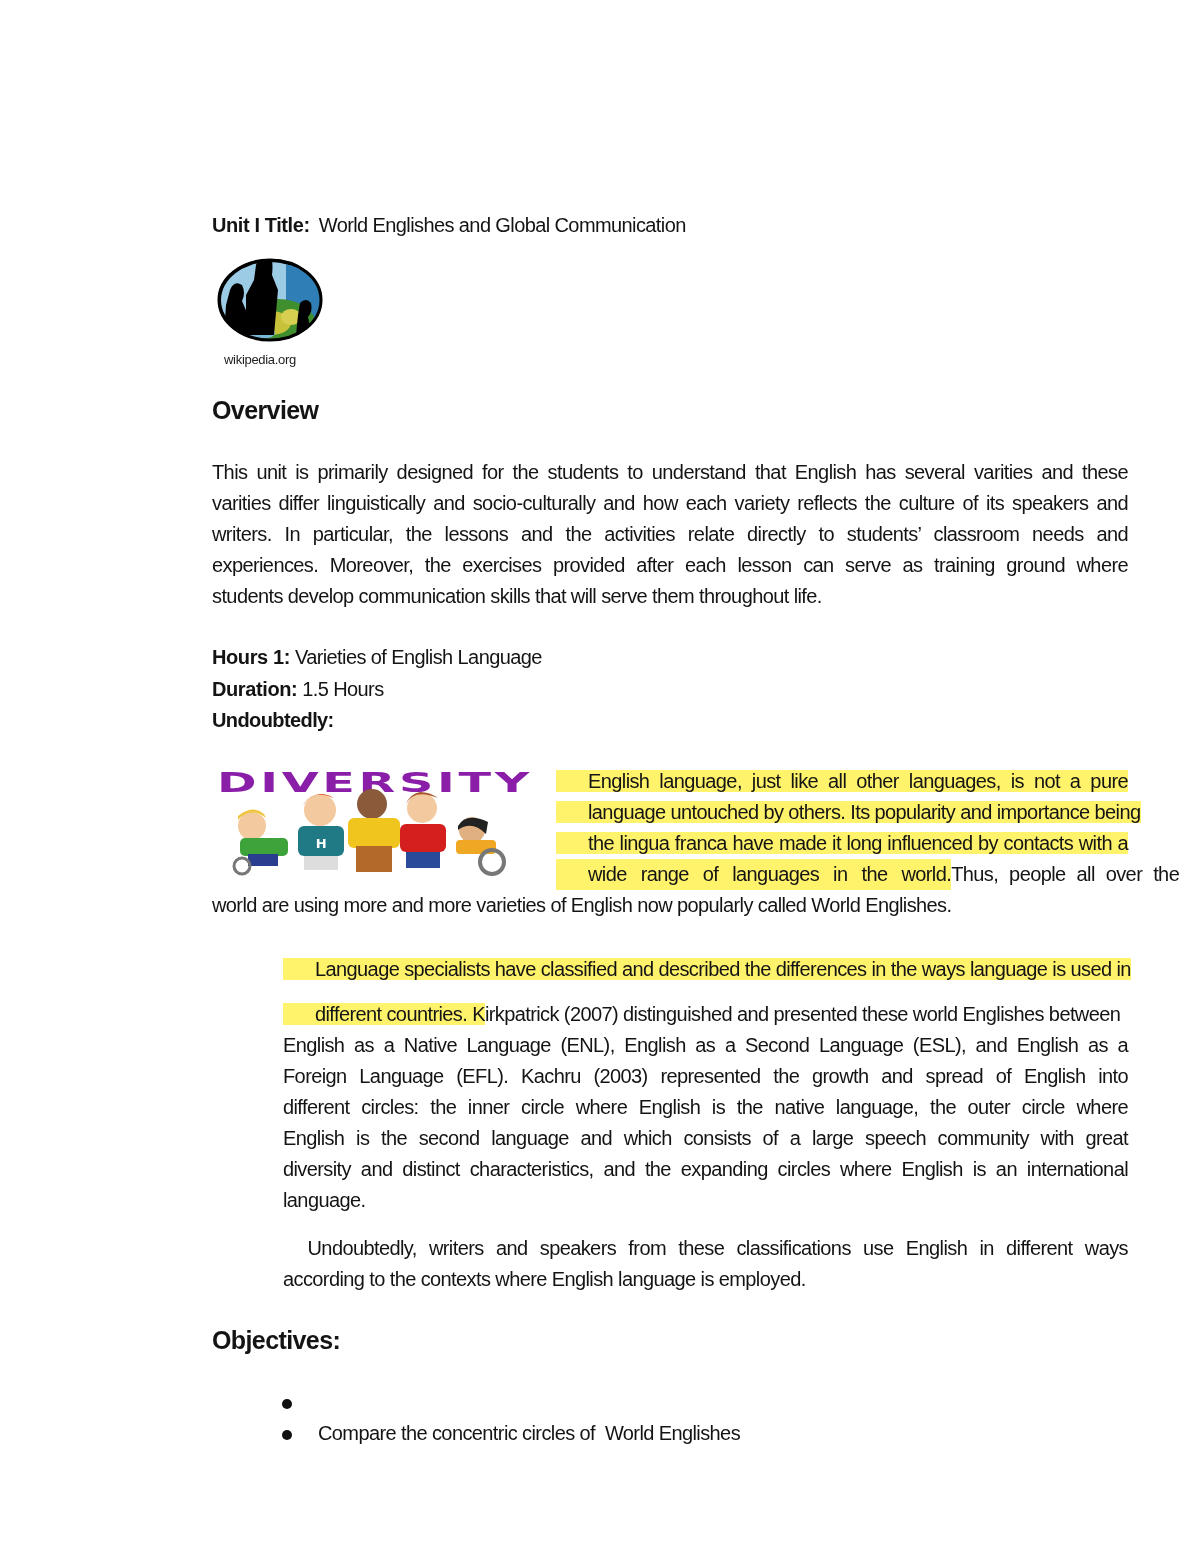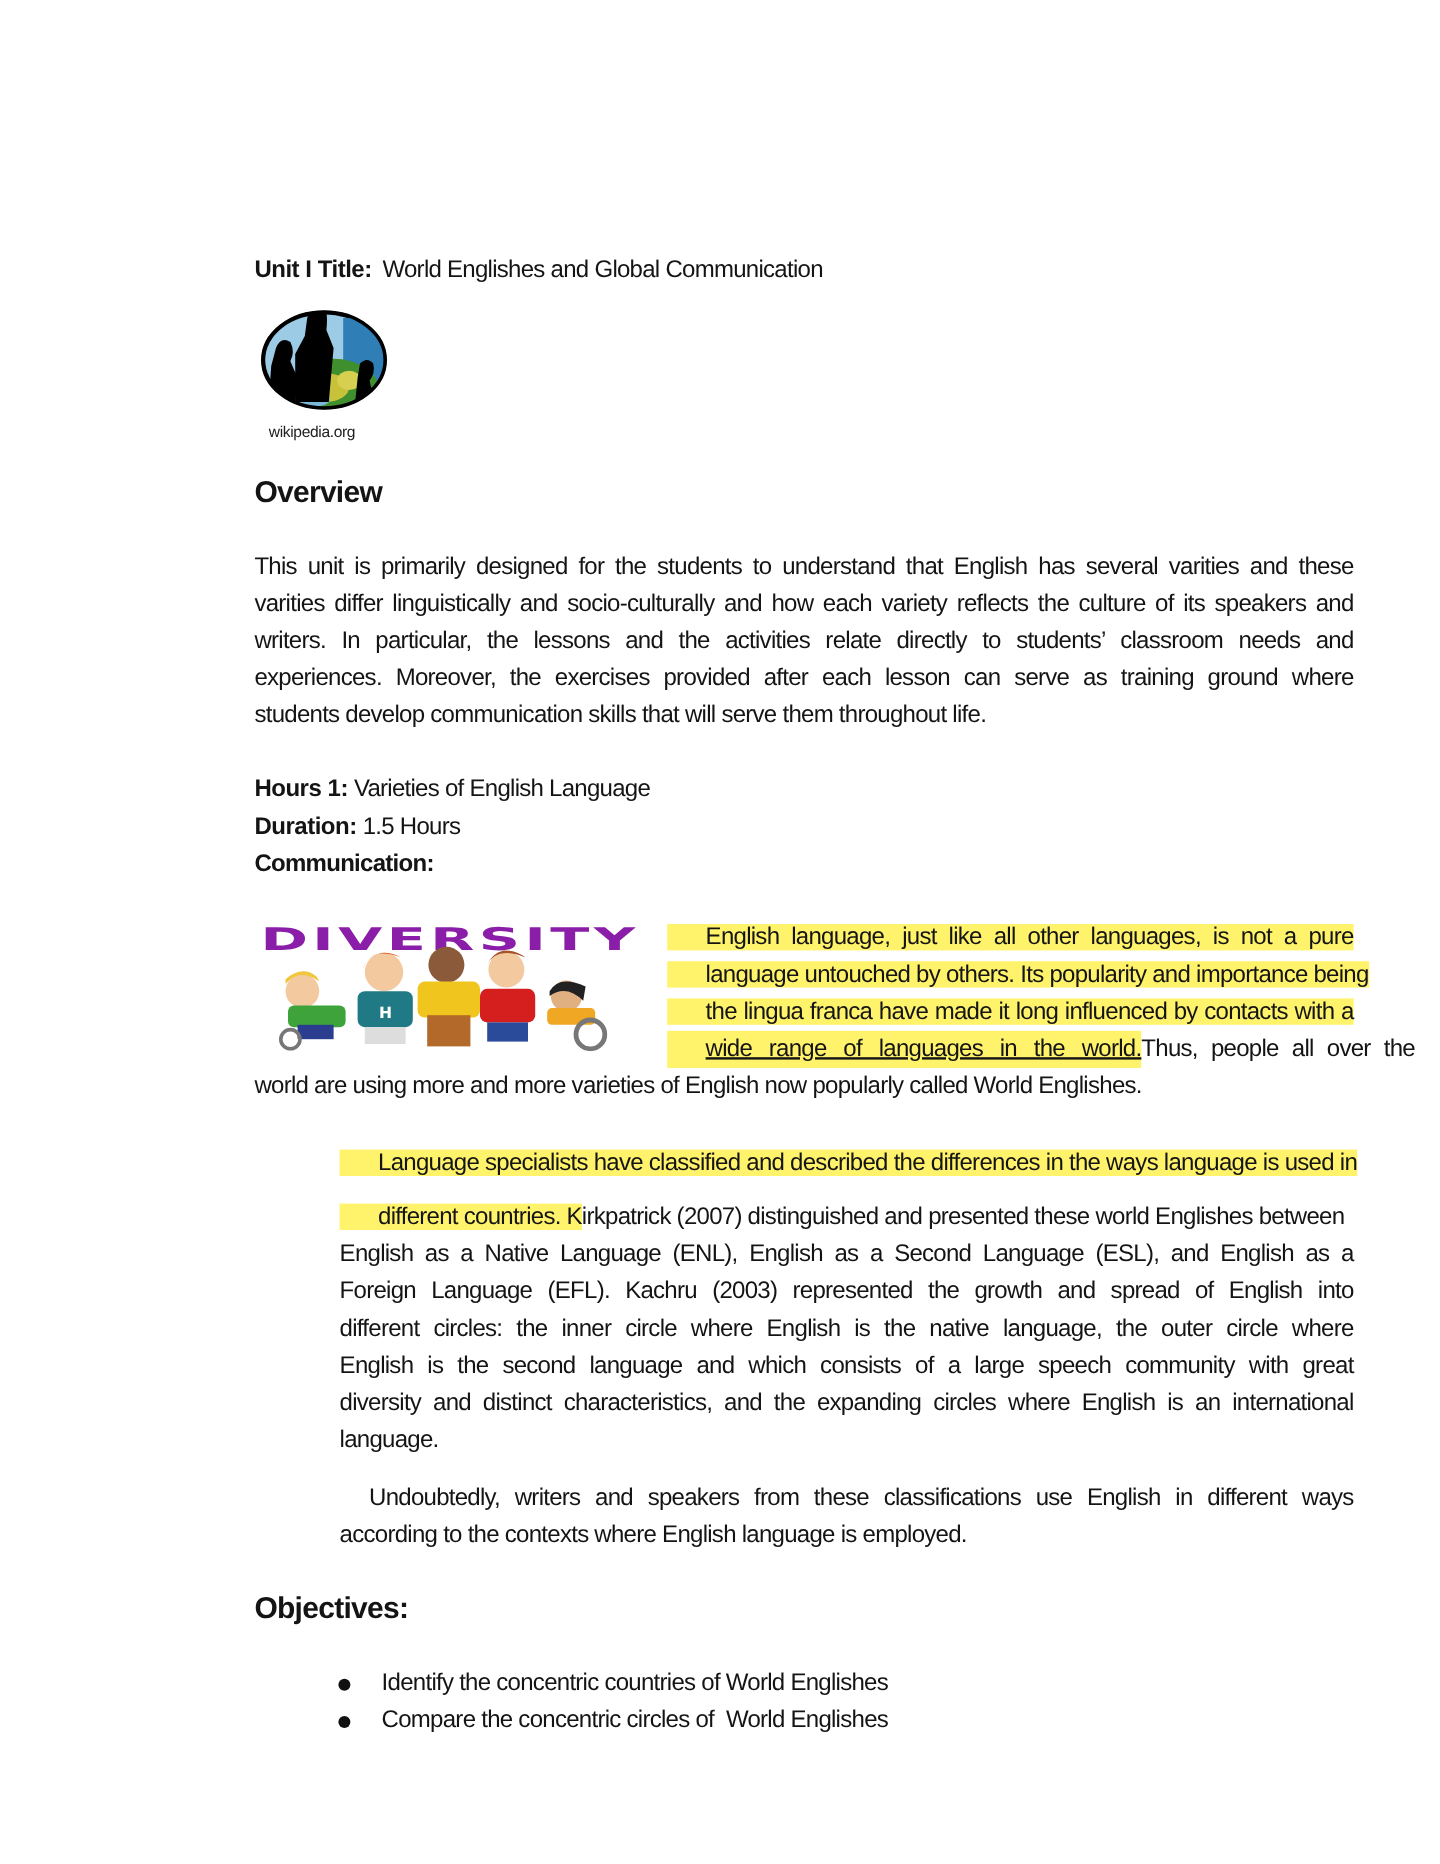--- a/index.html
+++ b/index.html
@@ -72,21 +72,21 @@
   </div>
 
   <div class="meta" style="top:642px;">
     <span class="b">Hours 1:</span>
     <span>Varieties of English Language</span>
   </div>
   <div class="meta" style="top:674px;text-align:center;">
     <span class="b">Duration:</span>
     <span>1.5 Hours</span>
   </div>
-  <div class="meta b" style="top:705px;">Communication:</div>
+  <div class="meta b" style="top:705px;">Undoubtedly:</div>
 
   <div class="diversity">
     <svg width="330" height="108" viewBox="0 0 330 108">
       <text x="165" y="24" text-anchor="middle" font-family="DejaVu Sans, sans-serif" font-weight="bold" font-size="26" fill="#8a1ea8" letter-spacing="2" textLength="316" lengthAdjust="spacingAndGlyphs">DIVERSITY</text>
 
       <circle cx="42" cy="58" r="14" fill="#f3c9a0"></circle>
       <path d="M28 52 Q40 38 56 50 L54 46 Q42 36 28 48 Z" fill="#f0c640"></path>
       <rect x="30" y="70" width="48" height="18" rx="5" fill="#3da33a"></rect>
       <rect x="38" y="86" width="30" height="12" fill="#2a3d8f"></rect>
       <circle cx="32" cy="98" r="8" fill="none" stroke="#777" stroke-width="3"></circle>
@@ -111,21 +111,21 @@
       <rect x="246" y="72" width="40" height="14" rx="4" fill="#f0a824"></rect>
       <circle cx="282" cy="94" r="12" fill="none" stroke="#777" stroke-width="4"></circle>
     </svg>
   </div>
 
   <div class="intro txt">
     <span class="row"><span class="hl"> English language, just like all other languages, is not a pure</span></span>
     <span class="row"><span class="hl">language untouched by others. Its popularity and importance being</span></span>
     <span class="row"><span class="hl">the lingua franca have made it long influenced by contacts with a</span></span>
     <span class="row" style="text-align-last:left; display:flex; justify-content:space-between;">
-      <span class="hl" style="word-spacing:9px;text-decoration:underline;">wide range of languages in the world.</span>
+      <span class="hl" style="word-spacing:9px;">wide range of languages in the world.</span>
       <span style="word-spacing:6px;"> Thus, people all over the</span>
     </span>
   </div>
   <div class="intro-cont txt">world are using more and more varieties of English now popularly called World Englishes.</div>
 
   <div class="indent txt" style="top:954px;">
     <span class="row"><span class="hl">Language specialists have classified and described the differences in the ways language is used in</span></span>
     <span class="row" style="text-align-last:left;margin-top:14px;"><span class="hl">different countries. K</span><span>irkpatrick (2007) distinguished and presented these world Englishes between</span></span>
     <span class="row">English as a Native Language (ENL), English as a Second Language (ESL), and English as a</span>
     <span class="row">Foreign Language (EFL). Kachru (2003) represented the growth and spread of English into</span>
@@ -137,21 +137,20 @@
 
   <div class="indent txt" style="top:1233px;">
     <span class="row" style="white-space:pre;">  Undoubtedly, writers and speakers from these classifications use English in different ways</span>
     <span class="row last">according to the contexts where English language is employed.</span>
   </div>
 
   <div class="section-head" style="top:1325px; line-height:31px;">Objectives:</div>
   <ul class="bullets txt">
     <li>
       <span class="dot"></span>
-      <span>Identify the concentric countries of World Englishes</span>
     </li>
     <li>
       <span class="dot"></span>
       <span style="white-space:pre;">Compare the concentric circles of  World Englishes</span>
     </li>
   </ul>
 
 </div>
 
 </body></html>

